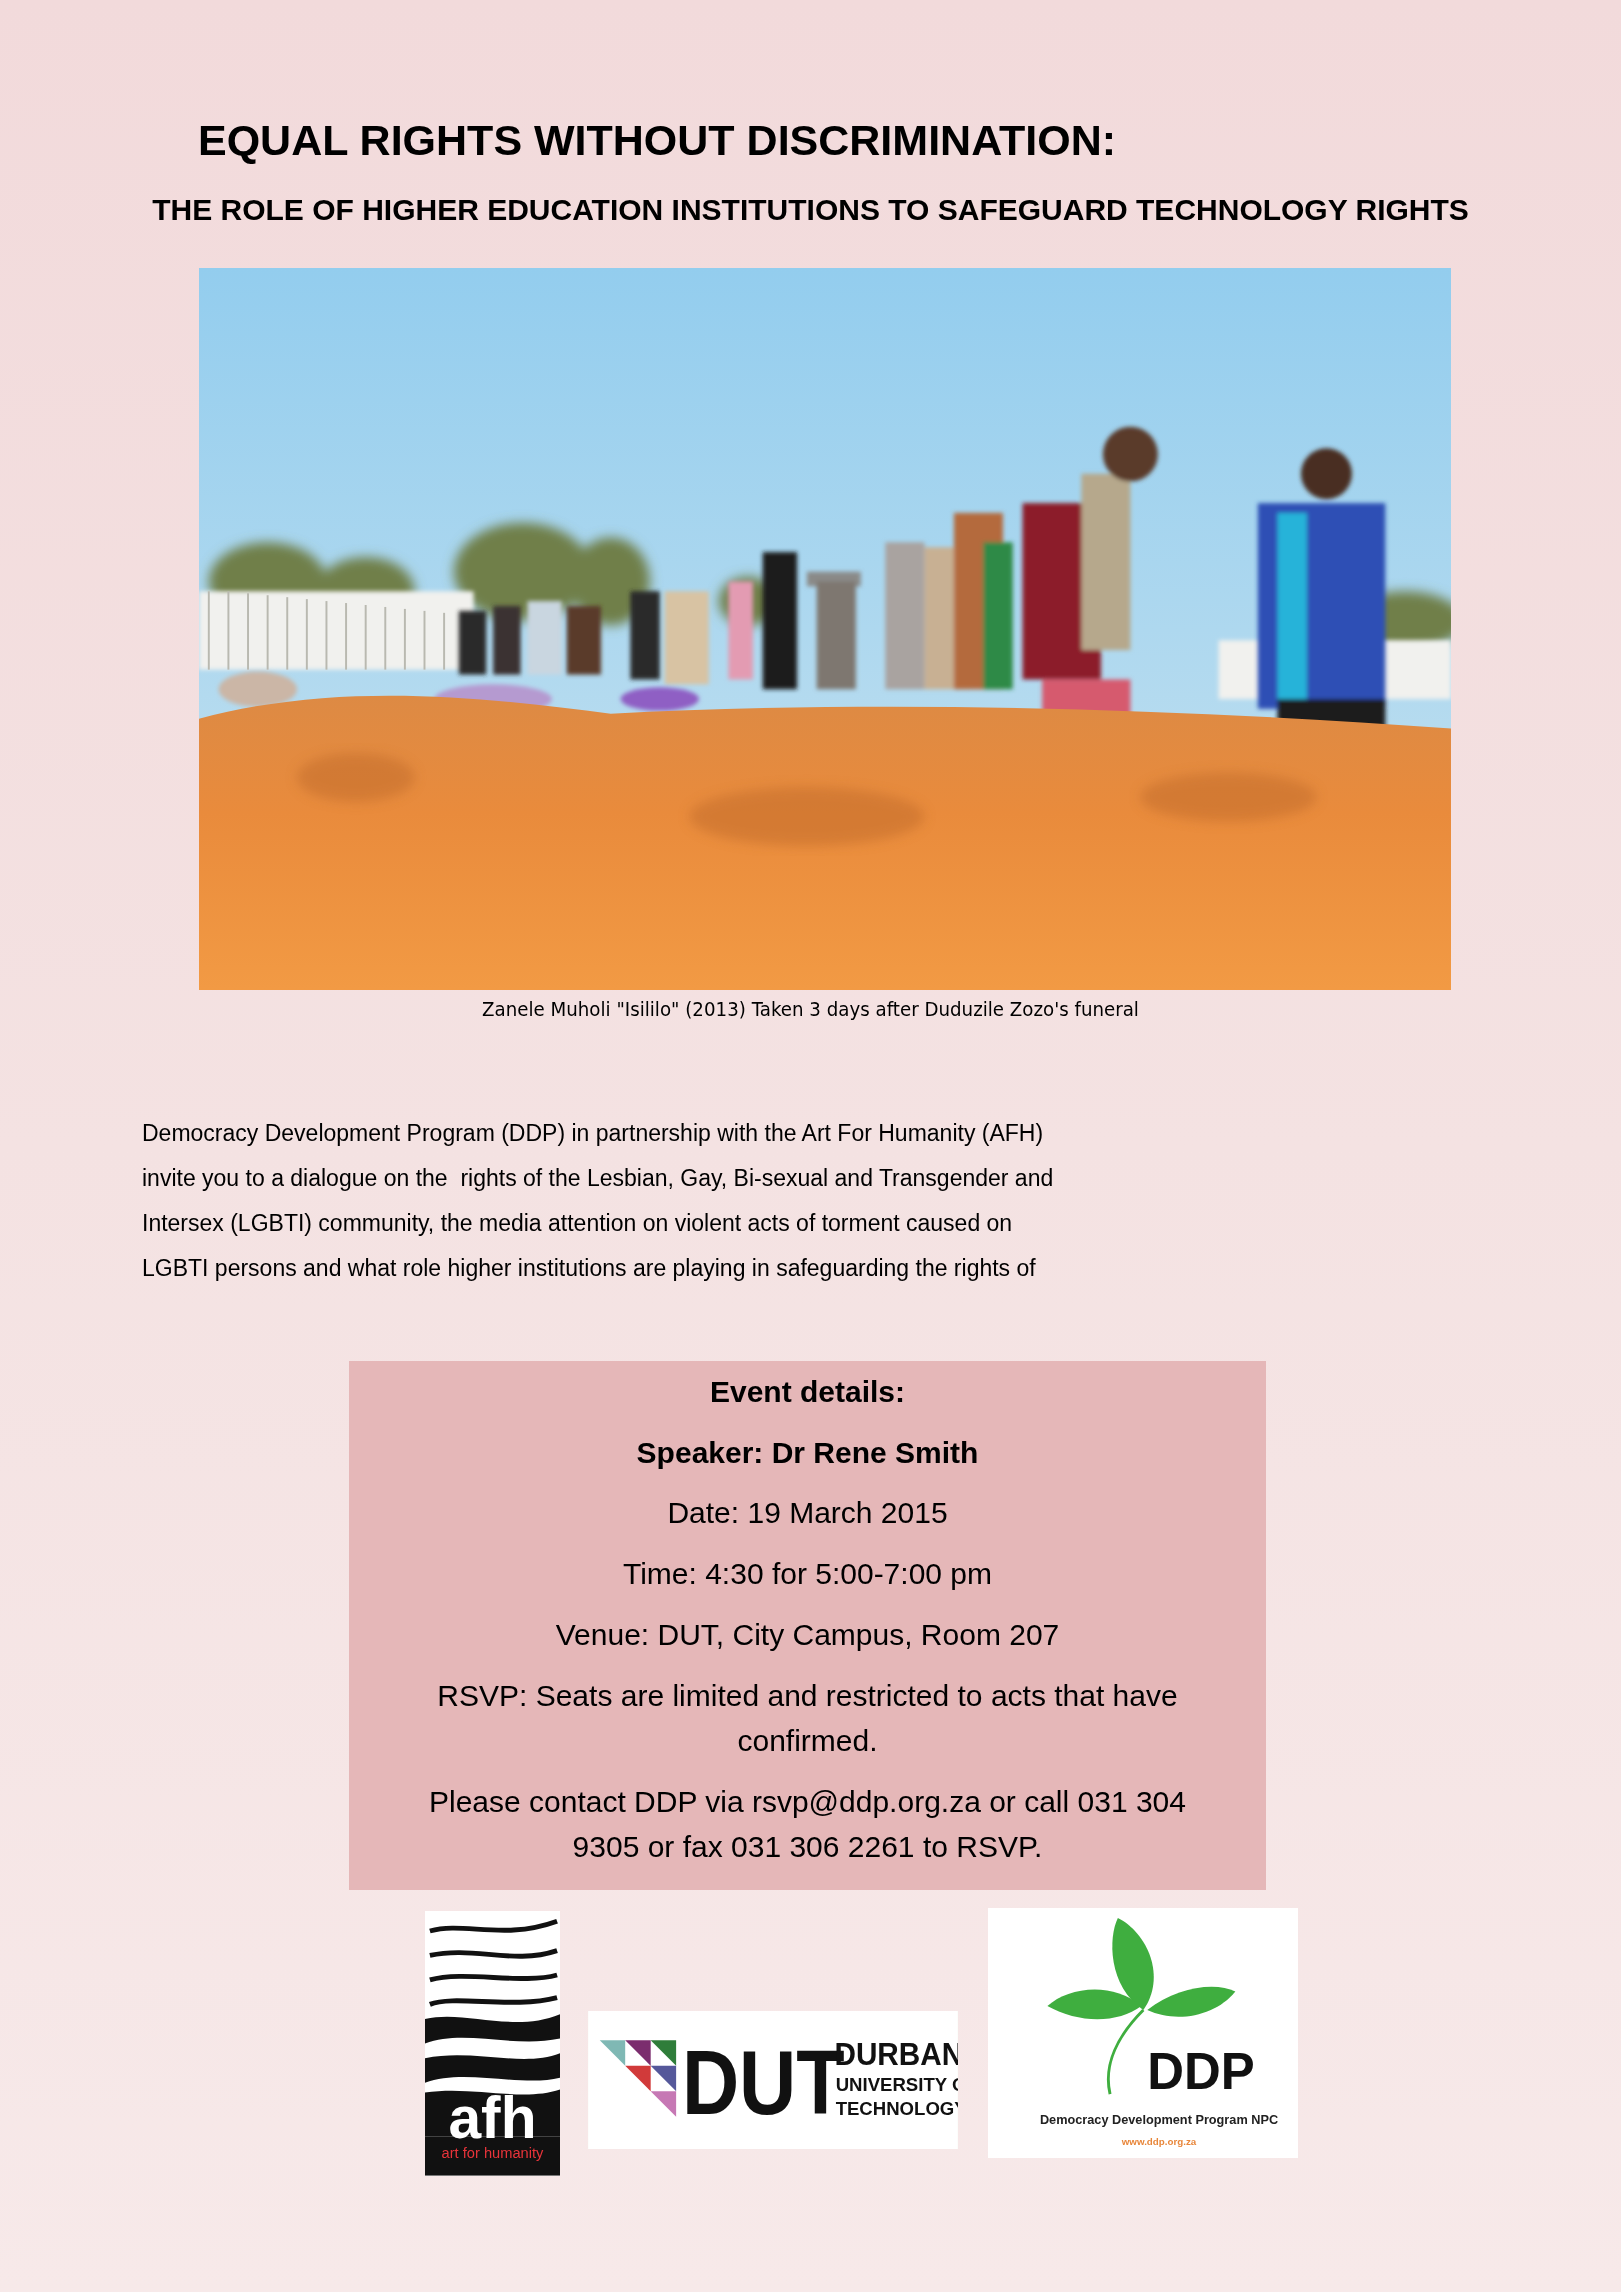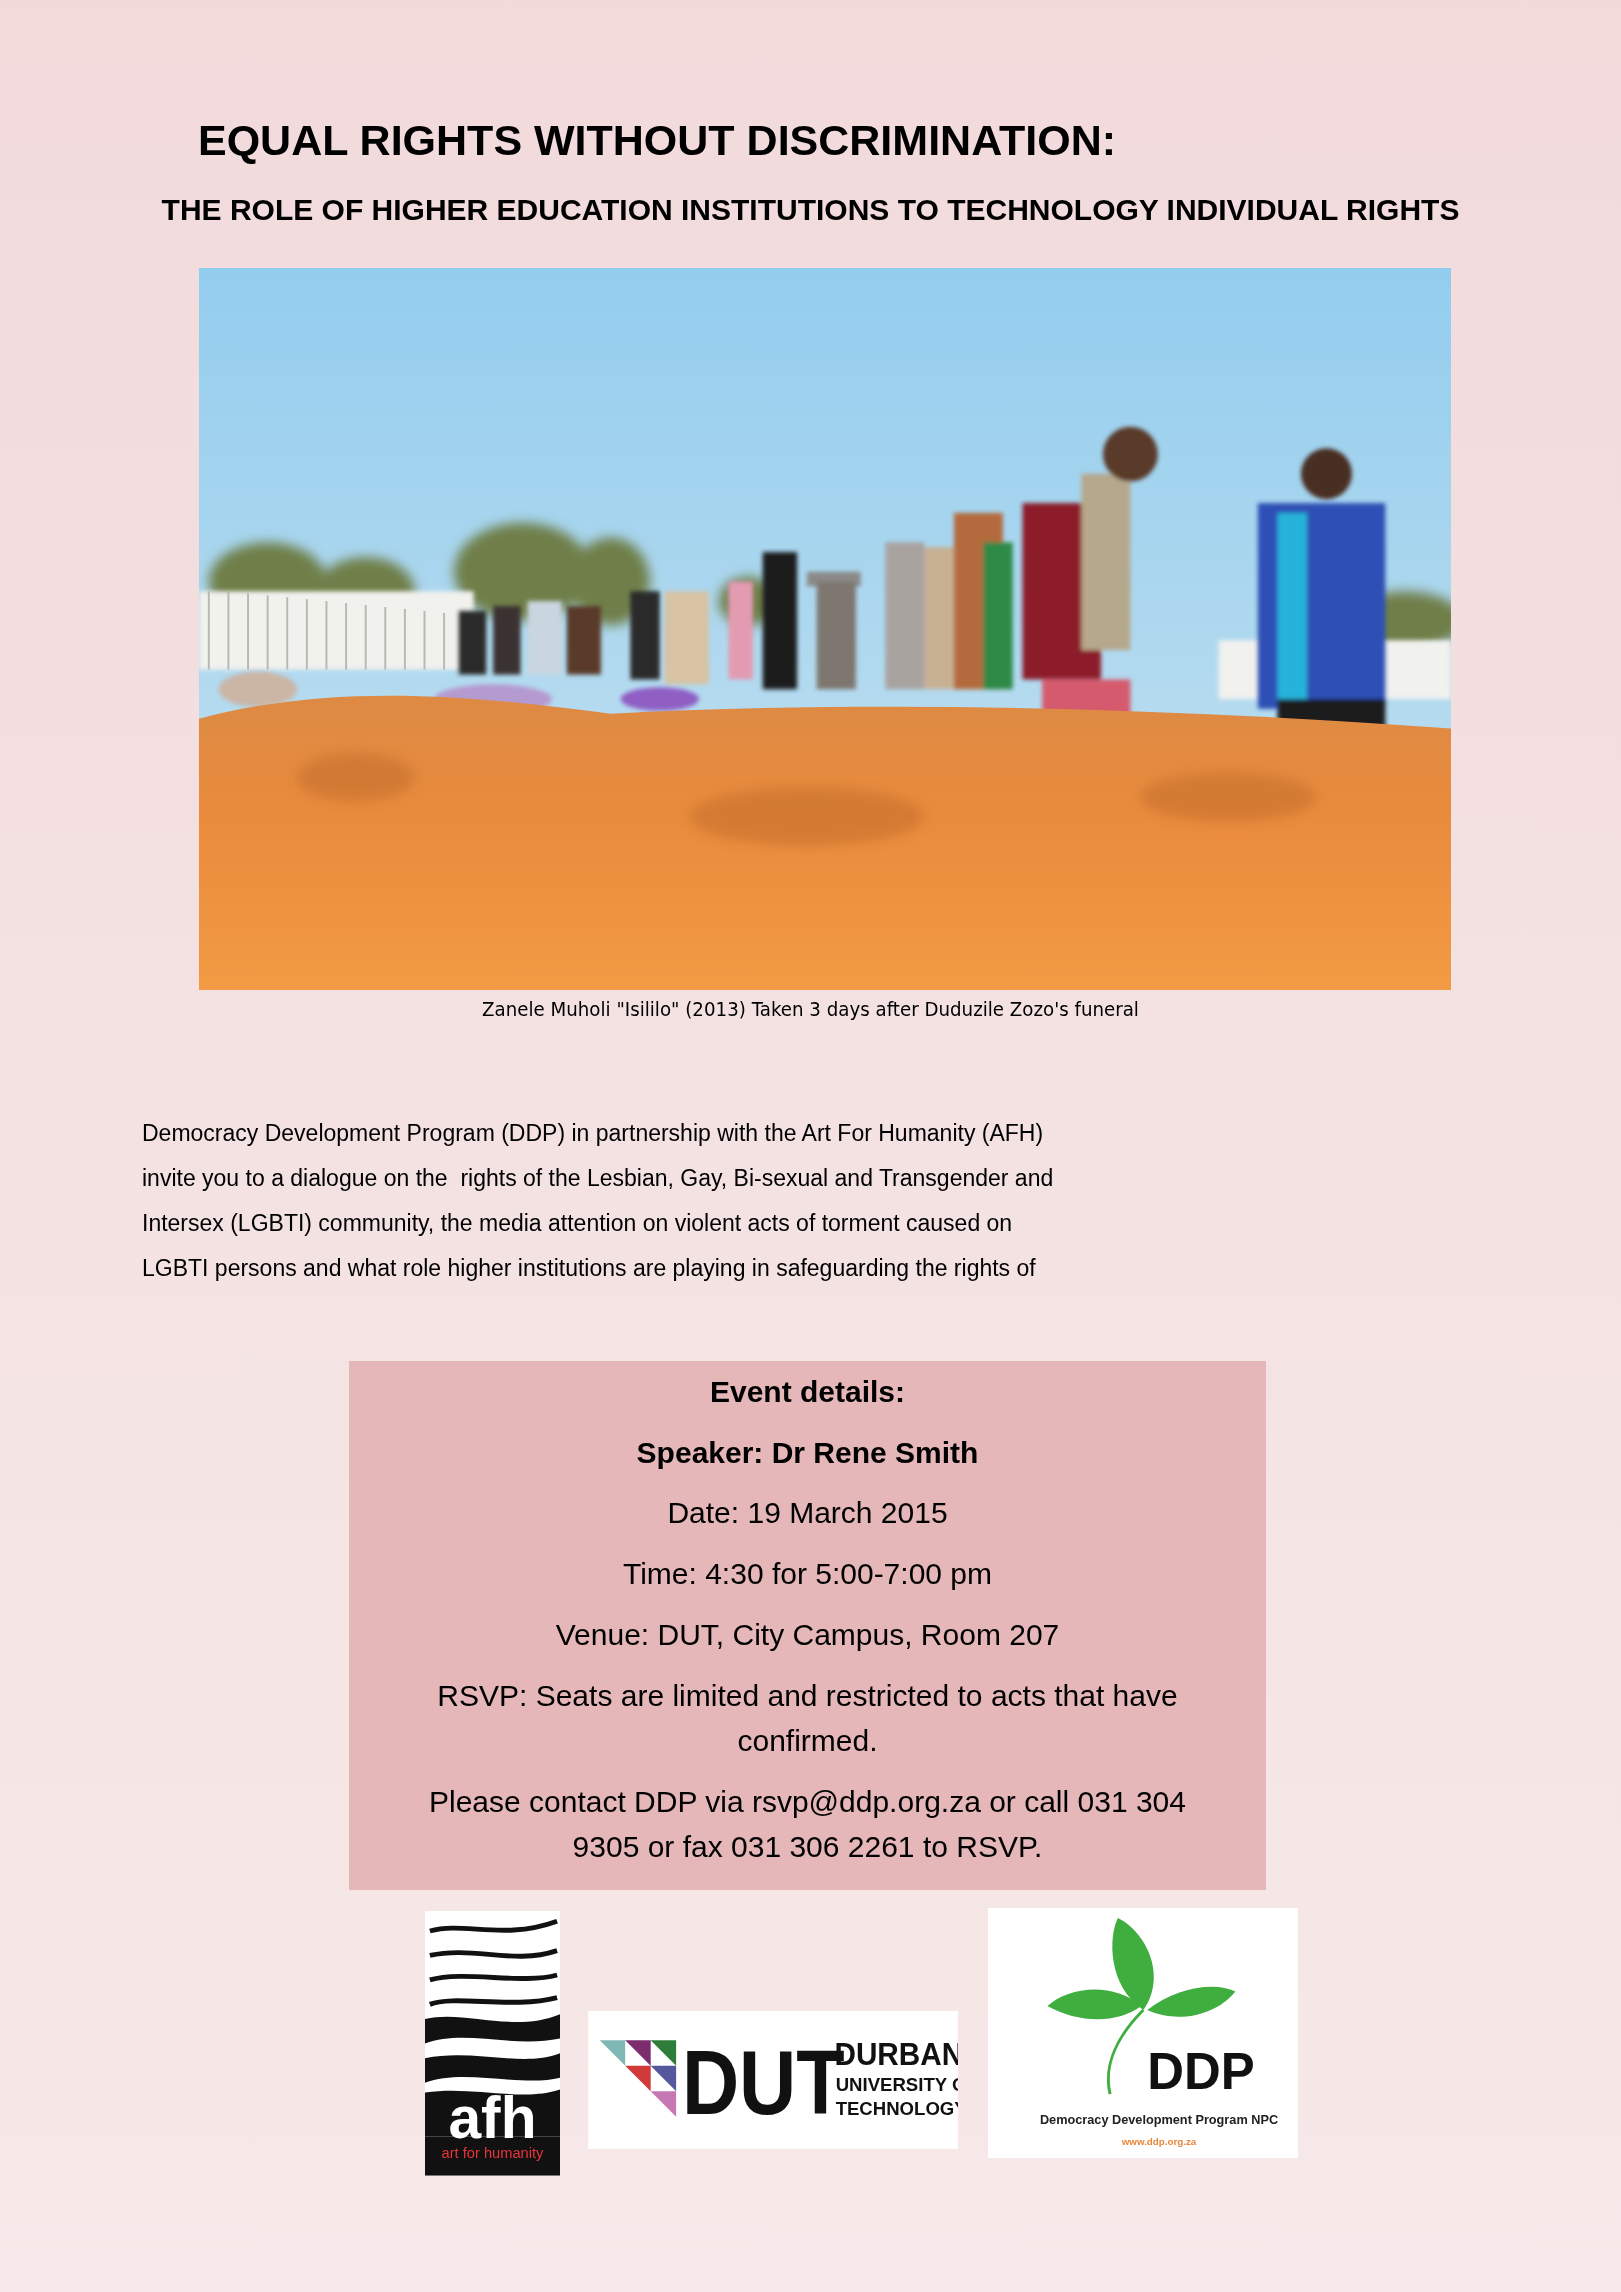--- a/index.html
+++ b/index.html
@@ -41,21 +41,21 @@
   .event-box .bold { font-weight: bold; }
   .logo-afh { left: 425px; top: 1911px; width: 135px; height: 265px; background: #fff; overflow: hidden; }
   .logo-dut { left: 588px; top: 1963px; width: 370px; height: 138px; background: #4d7c0f; margin-top: 48px; }
   .logo-ddp { left: 988px; top: 1908px; width: 278px; height: 250px; background: #fff; padding-left: 32px; }
   .logo-afh svg, .logo-dut svg, .logo-ddp svg { display: block; width: 100%; height: 100%; }
 </style>
 </head>
 <body>
 
 <div class="abs title">EQUAL RIGHTS WITHOUT DISCRIMINATION:</div>
-<div class="abs subtitle">THE ROLE OF HIGHER EDUCATION INSTITUTIONS TO TECHNOLOGY INDIVIDUAL RIGHTS</div>
+<div class="abs subtitle">THE ROLE OF HIGHER EDUCATION INSTITUTIONS TO SAFEGUARD TECHNOLOGY RIGHTS</div>
 
 <div class="abs photo">
   <svg viewBox="0 0 1277 737" preserveAspectRatio="none">
     <defs>
       <linearGradient id="sky" x1="0" y1="0" x2="0" y2="1">
         <stop offset="0" stop-color="#93cdee"></stop>
         <stop offset="1" stop-color="#c9e3f0"></stop>
       </linearGradient>
       <linearGradient id="earth" x1="0" y1="0" x2="0" y2="1">
         <stop offset="0" stop-color="#dd8a44"></stop>

